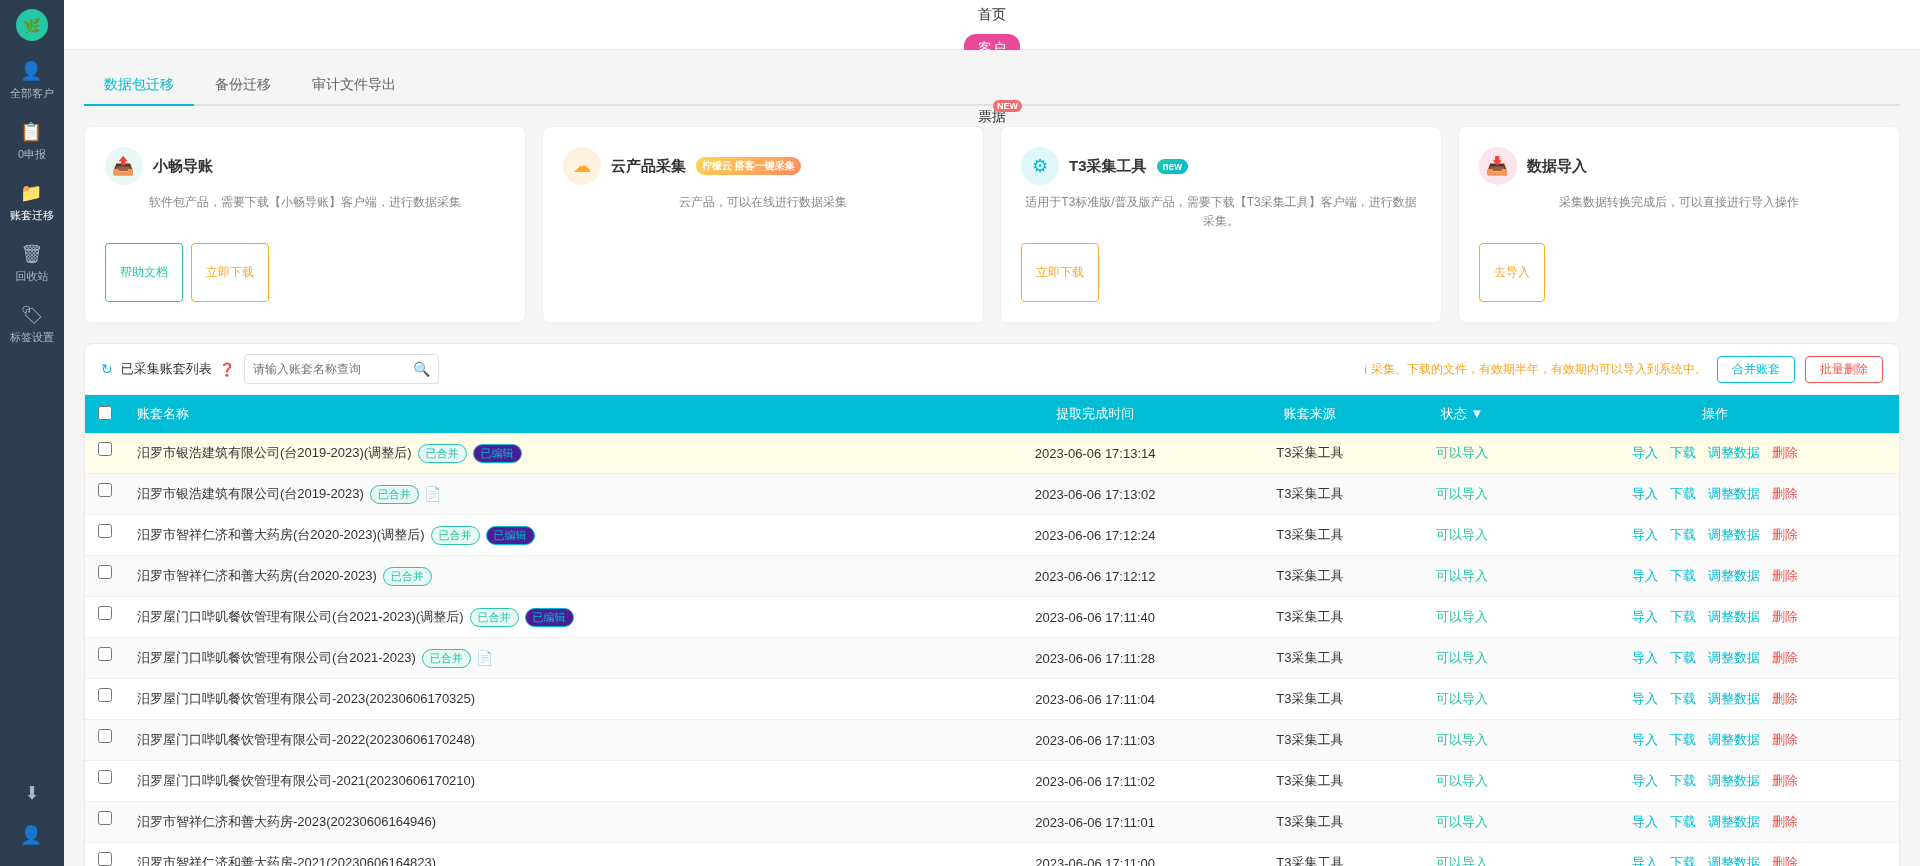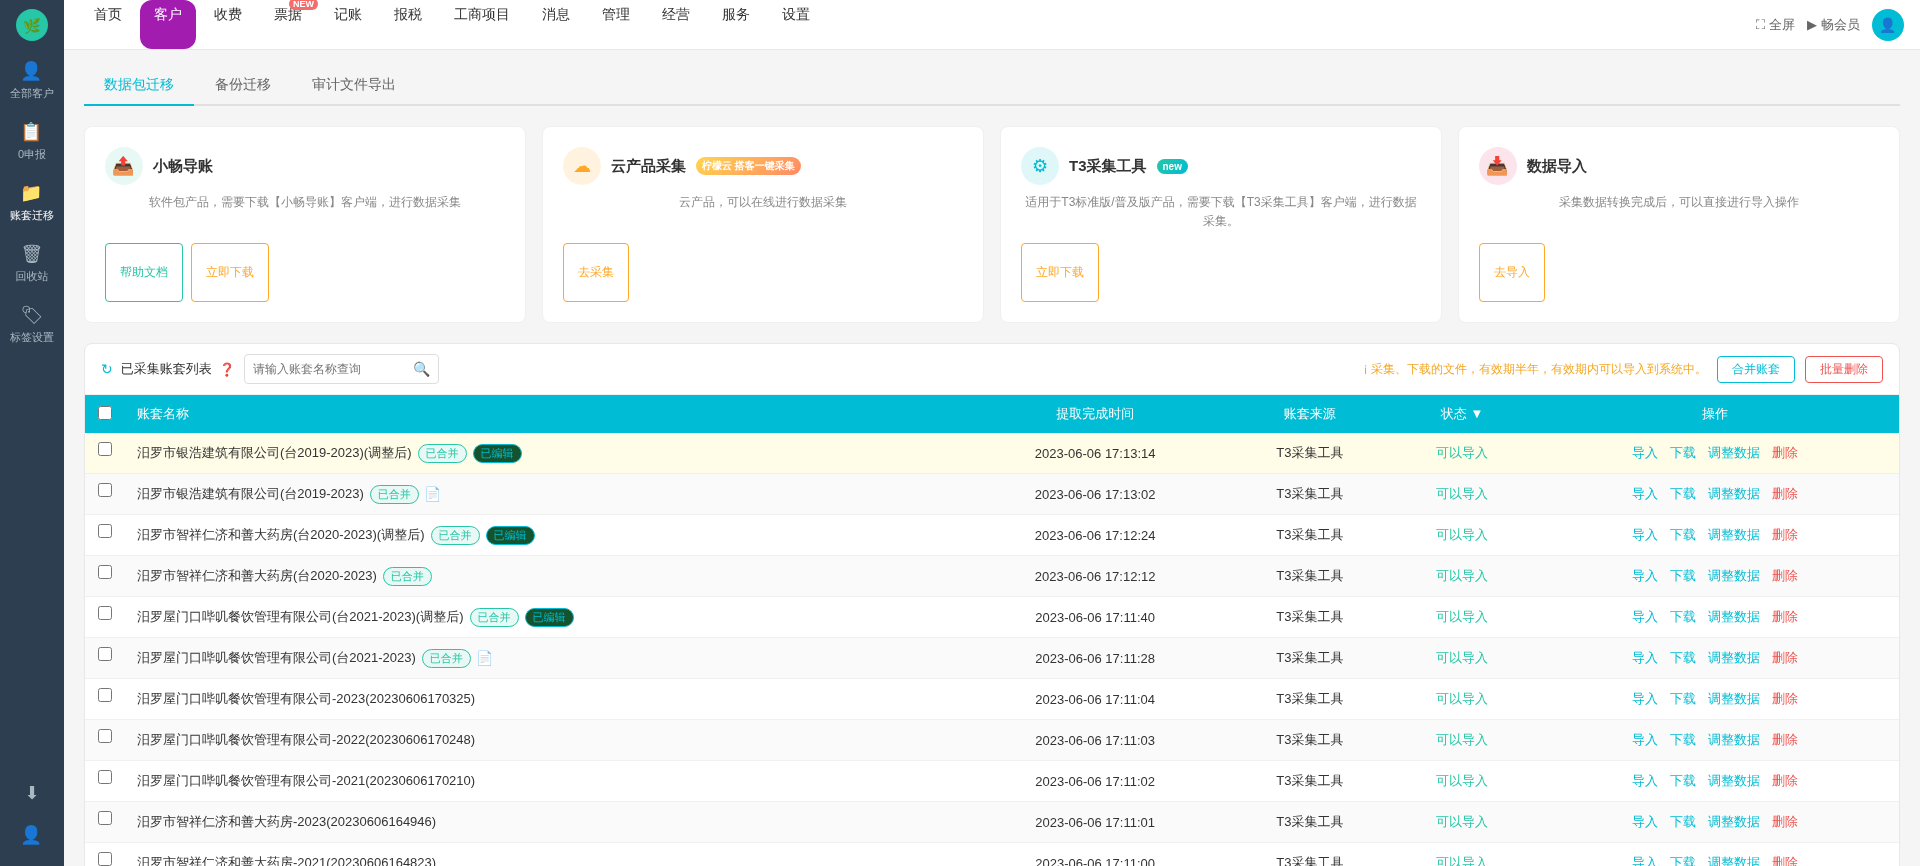--- a/index.html
+++ b/index.html
@@ -52,34 +52,36 @@
       display: flex;
       flex-direction: column;
       overflow: hidden;
     }
 
     
     .top-nav {
       background: #fff;
       height: 50px;
       display: flex;
+      align-items: center;
       padding: 0 16px;
       border-bottom: 1px solid #e8e8e8;
       flex-shrink: 0;
       gap: 4px;
+      flex-direction: column;
     }
     .nav-item {
       padding: 6px 14px;
       cursor: pointer;
       color: #333;
       border-radius: 4px;
       font-size: 14px;
       white-space: nowrap;
     }
-    .nav-item.active { background: #a21caf; color: #fff; border-radius: 12px; }
+    .nav-item.active { background: #ec4899; color: #fff; border-radius: 12px; }
     .nav-item-wrap { position: relative; display: inline-block; }
     .nav-badge {
       position: absolute;
       top: -2px;
       right: -2px;
       background: #f56c6c;
       color: #fff;
       font-size: 9px;
       padding: 1px 4px;
       border-radius: 8px;
@@ -308,21 +310,21 @@
     .cell-name { display: flex; align-items: center; gap: 6px; flex-wrap: wrap; }
     .tag-pill {
       display: inline-flex;
       align-items: center;
       border-radius: 10px;
       padding: 1px 7px;
       font-size: 11px;
       white-space: nowrap;
     }
     .tag-green { background: #e8f8f5; color: #26c6a6; border: 1px solid #26c6a6; }
-    .tag-teal { background: #14532d; color: #00bcd4; border: 1px solid #00bcd4; }
+    .tag-teal { background: #4c1d95; color: #00bcd4; border: 1px solid #00bcd4; }
     .action-btn {
       color: #00bcd4;
       background: none;
       border: none;
       cursor: pointer;
       padding: 2px 6px;
       font-size: 13px;
     }
     .action-btn.danger { color: #ef5350; }
     .status-ok { color: #26c6a6; }
@@ -434,23 +436,20 @@
           </div>
         </div>
 
         <div class="card">
           <div class="card-header">
             <div class="card-icon orange">☁</div>
             <span class="card-title">云产品采集</span>
             <span class="card-tag">柠檬云 搭客一键采集</span>
           </div>
           <div class="card-desc">云产品，可以在线进行数据采集</div>
-          <div class="card-actions">
-            <button class="btn-outline">去采集</button>
-          </div>
         </div>
 
         <div class="card">
           <div class="card-header">
             <div class="card-icon teal">⚙</div>
             <span class="card-title">T3采集工具</span>
             <span class="card-tag new-badge">new</span>
           </div>
           <div class="card-desc">适用于T3标准版/普及版产品，需要下载【T3采集工具】客户端，进行数据采集。</div>
           <div class="card-actions">

